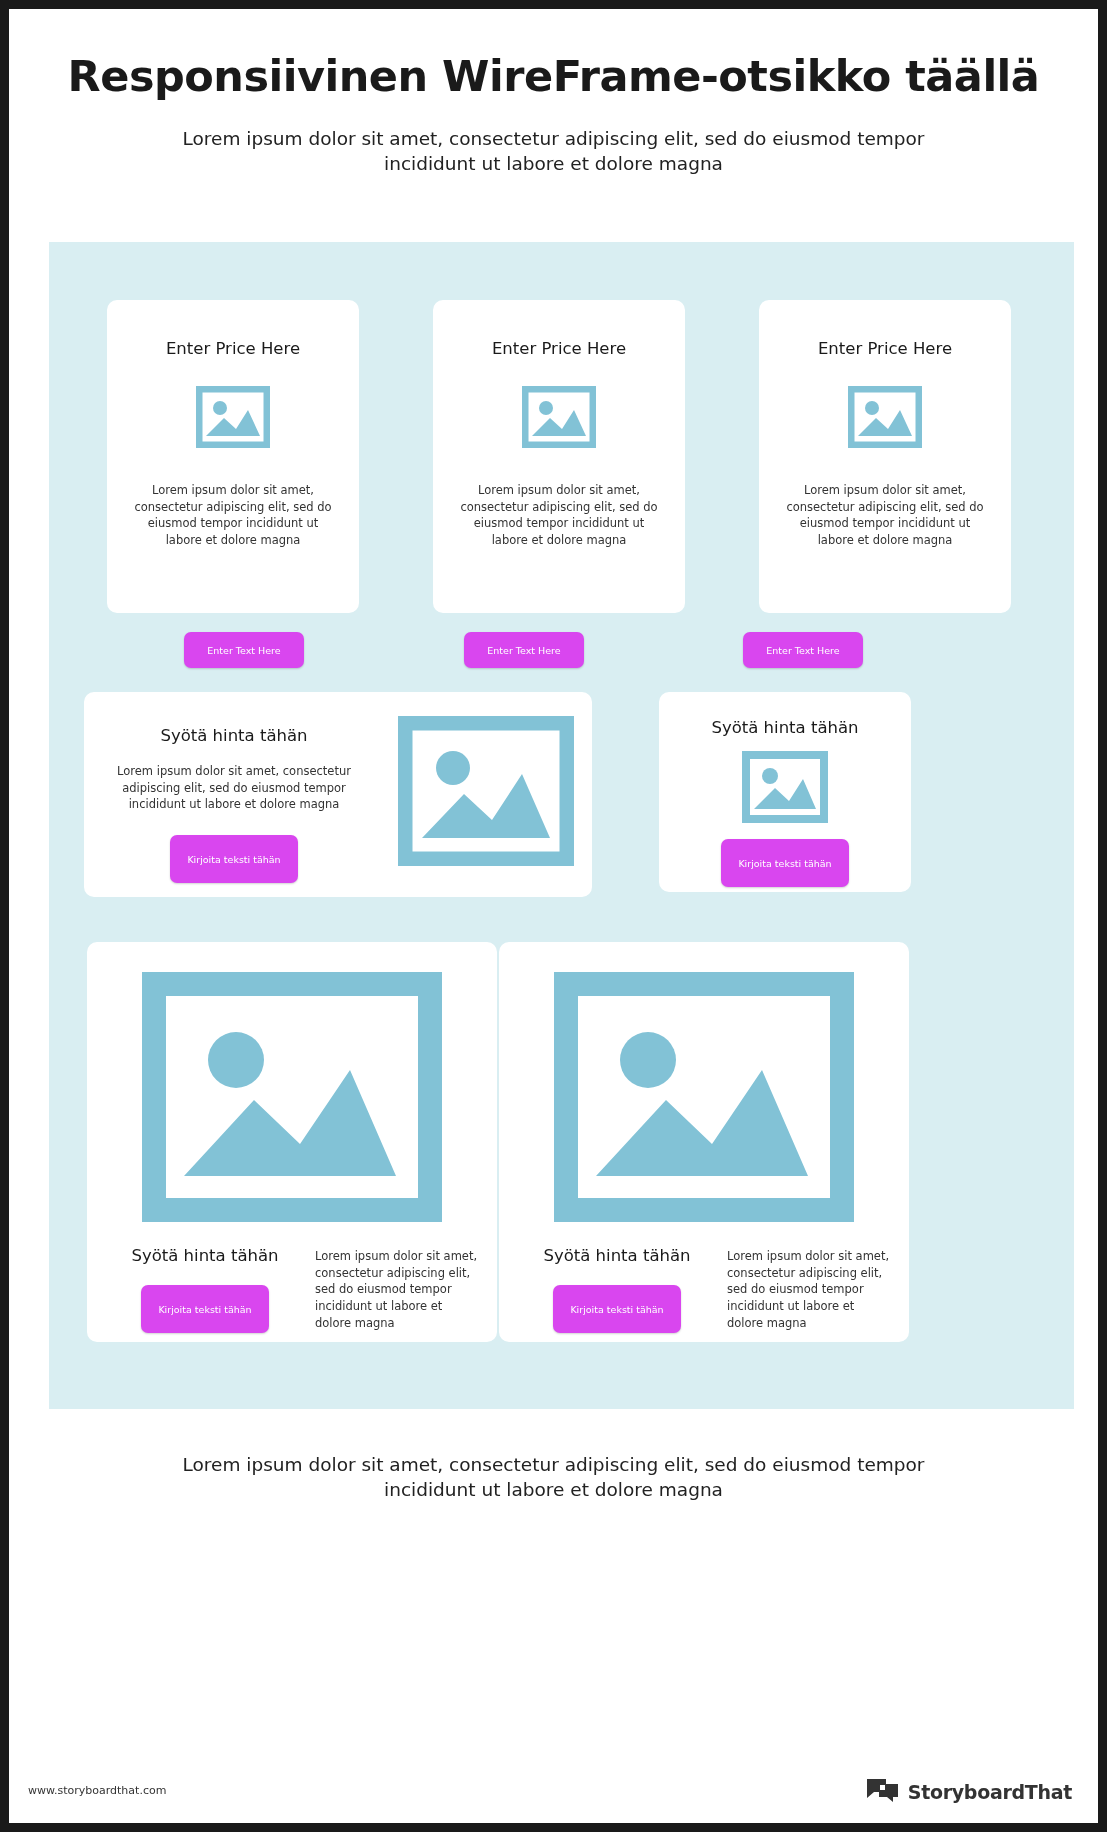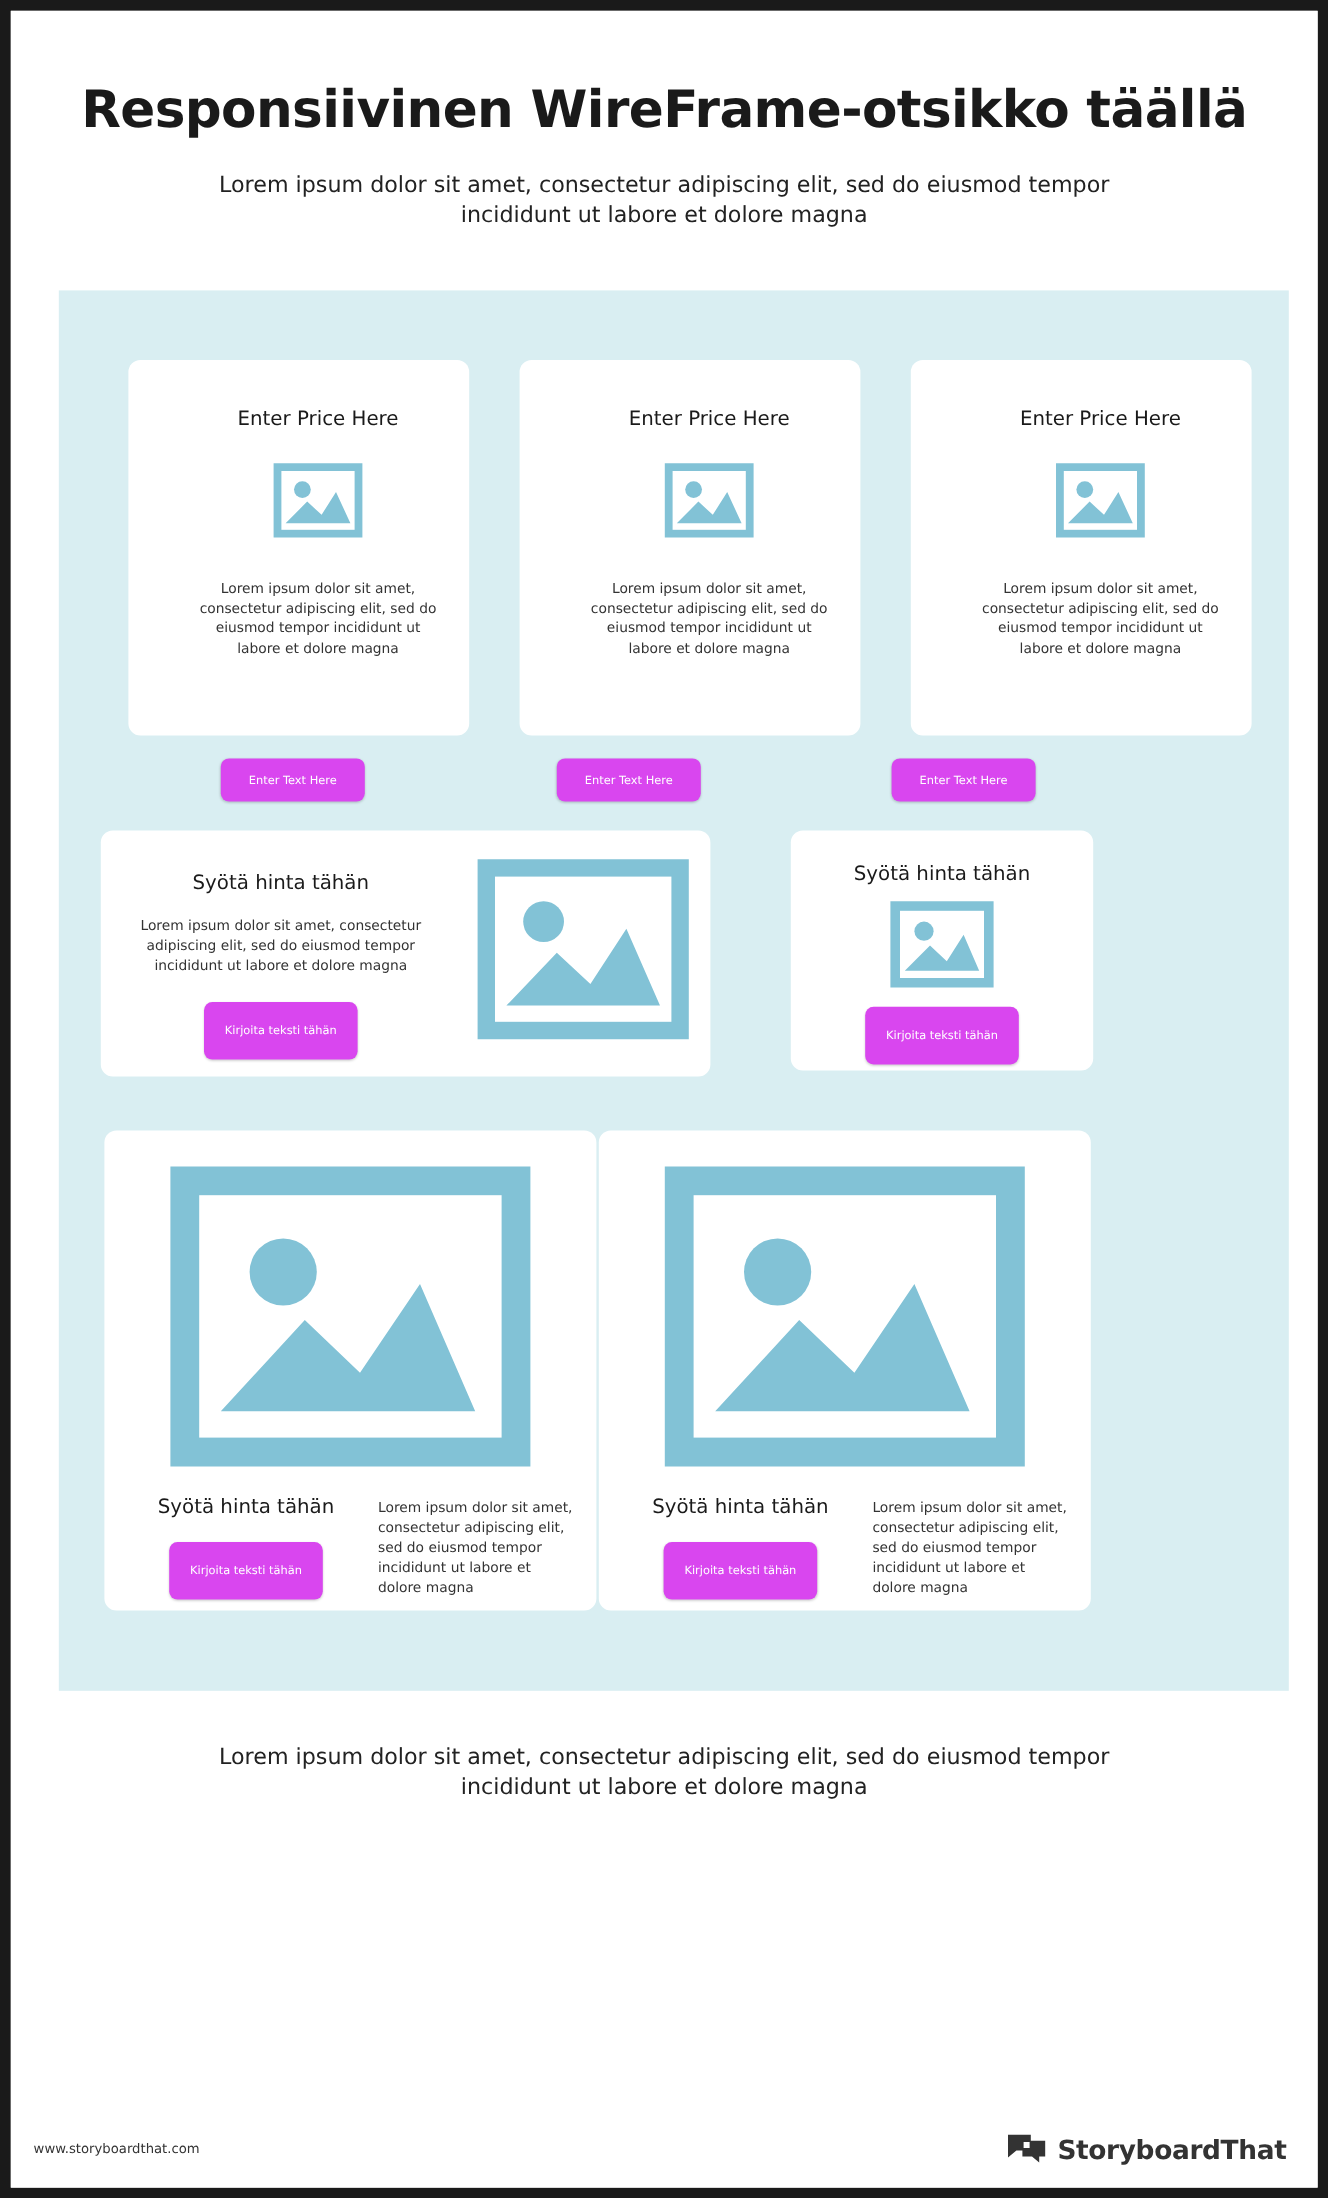--- a/index.html
+++ b/index.html
@@ -27,21 +27,21 @@
     background: #ffffff;
   }
 
   
   .title {
     text-align: center;
     font-size: 43px;
     font-weight: bold;
     color: #1a1a1a;
     letter-spacing: -0.5px;
-    margin-top: 58px;
+    margin-top: 42px;
     font-family: "DejaVu Sans", sans-serif;
   }
   .subtitle {
     text-align: center;
     font-size: 18.5px;
     color: #222222;
     line-height: 1.35;
     margin-top: 26px;
     padding: 0 150px;
   }
@@ -52,21 +52,20 @@
     left: 40px;
     top: 233px;
     width: 1025px;
     height: 1167px;
     background: #d9eef2;
   }
   .card {
     position: absolute;
     background: #ffffff;
     border-radius: 10px;
-    padding-left: 32px;
   }
   .card-a { left: 58px;  top: 58px; width: 252px; height: 313px; }
   .card-b { left: 384px; top: 58px; width: 252px; height: 313px; }
   .card-c { left: 710px; top: 58px; width: 252px; height: 313px; }
 
   .card-head {
     text-align: center;
     font-size: 16.5px;
     color: #1a1a1a;
     margin-top: 39px;
@@ -237,21 +236,21 @@
     font-family: "DejaVu Sans", sans-serif;
   }
   .brand {
     position: absolute;
     right: 26px; bottom: 16px;
     display: flex;
     align-items: center;
     gap: 9px;
   }
   .brand-text {
-    font-size: 22px;
+    font-size: 19px;
     font-weight: bold;
     color: #333333;
     letter-spacing: -0.3px;
   }
 </style>
 </head>
 <body>
 
 <div class="page">
   <div class="inner">

